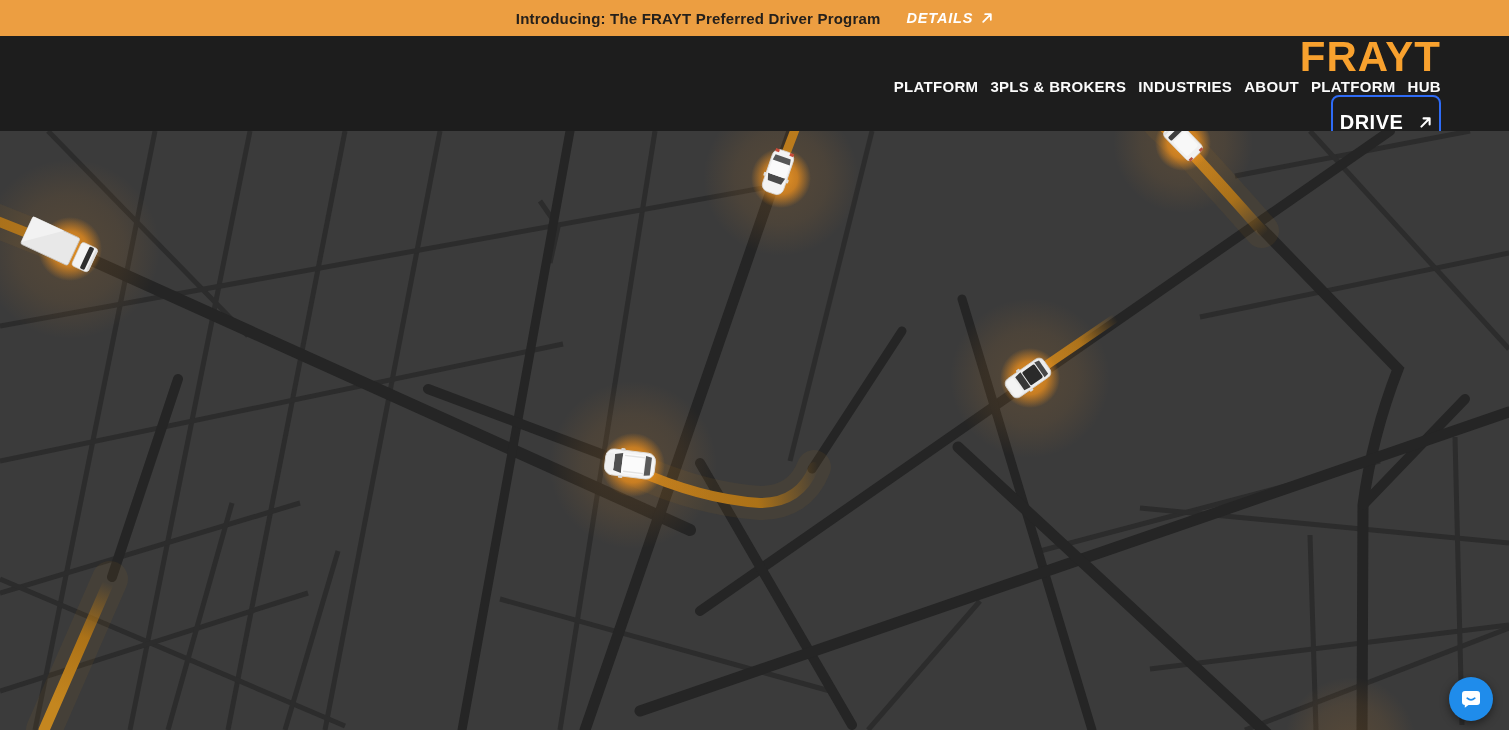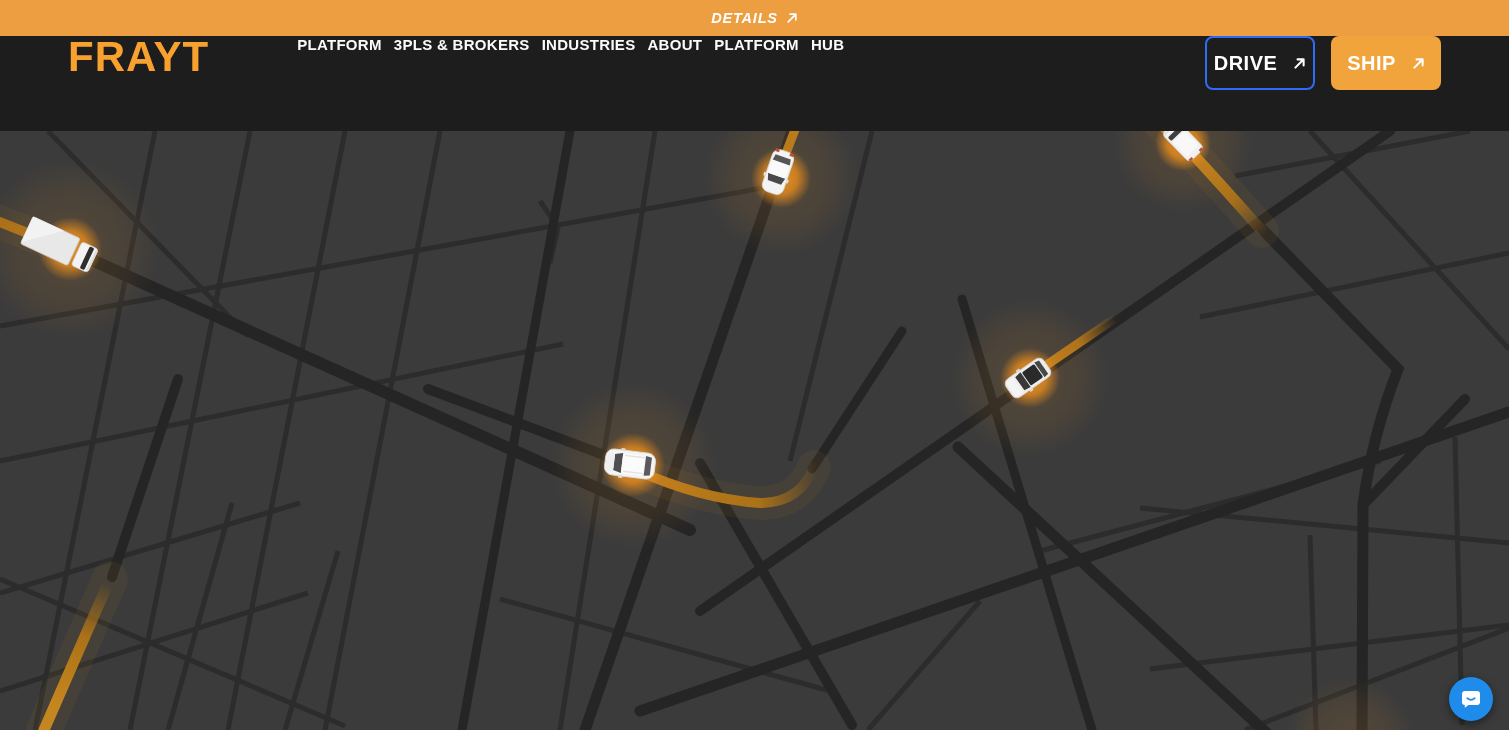--- a/index.html
+++ b/index.html
@@ -8,22 +8,22 @@
 
   
   .banner { height:36px; background:#EC9E41; display:flex; align-items:center;
             justify-content:center; gap:26px; }
   .banner-msg { color:#25201B; font-size:15px; font-weight:700; letter-spacing:.2px; }
   .banner-cta { display:flex; align-items:center; gap:8px; color:#FFFFFF;
                 font-size:14.5px; font-weight:800; letter-spacing:.8px; cursor:pointer;
                 text-decoration:none;font-style:italic; }
 
   
-  .nav { height:95px; background:#1D1D1D; display:flex; align-items:flex-start;
-         padding:0 68px; }
+  .nav { height:95px; background:#1D1D1D; display:flex; align-items:flex-end;
+         padding:0 68px;flex-direction:column; }
   .logo { color:#F8A12E; font-size:42px; font-weight:900; letter-spacing:1px;
           cursor:pointer; line-height:1; transform:scaleY(1.02); }
   .menu { display:flex; gap:12px; margin-left:88px; align-items:center; }
   .menu-item { color:#FBFBFB; font-size:15px; font-weight:700; letter-spacing:.3px;
                cursor:pointer; white-space:nowrap; }
   .actions { margin-left:auto; display:flex; gap:16px; align-items:center; }
   .btn { width:110px; height:54px; border-radius:8px; display:flex; align-items:center;
          justify-content:center; gap:16px; color:#fff; font-size:20px; font-weight:800;
          letter-spacing:.5px; cursor:pointer; font-family:inherit; }
   .btn-drive { background:transparent; border:2px solid #2E6BF6; }
@@ -37,20 +37,21 @@
   
   .chat { position:absolute; right:16px; bottom:9px; width:44px; height:44px;
           border-radius:50%; background:#1F8CEB; display:flex; align-items:center;
           justify-content:center; cursor:pointer; border:none;
           box-shadow:0 3px 10px rgba(0,0,0,.45); }
 </style>
 </head>
 <body>
 
 <div class="banner">
+  <span class="banner-msg">Introducing: The FRAYT Preferred Driver Program</span>
   <a class="banner-cta">
     <span>DETAILS</span>
     <svg width="12" height="12" viewBox="0 0 12 12">
       <path d="M2.2 9.8 L9.6 2.4 M4.2 2.2 H9.8 V7.8" fill="none" stroke="#FFFFFF" stroke-width="1.8" stroke-linecap="round" stroke-linejoin="round"></path>
     </svg>
   </a>
 </div>
 
 <div class="nav">
   <div class="logo">FRAYT</div>
@@ -60,26 +61,20 @@
     <span class="menu-item">3PLS &amp; BROKERS</span>
     <span class="menu-item">INDUSTRIES</span>
     <span class="menu-item">ABOUT</span>
     <span class="menu-item">PLATFORM</span>
     <span class="menu-item">HUB</span>
   </div>
 
   <div class="actions">
     <button class="btn btn-drive">
       <span>DRIVE</span>
-      <svg width="13" height="13" viewBox="0 0 12 12">
-        <path d="M2.2 9.8 L9.6 2.4 M4.2 2.2 H9.8 V7.8" fill="none" stroke="#FFFFFF" stroke-width="1.9" stroke-linecap="round" stroke-linejoin="round"></path>
-      </svg>
-    </button>
-    <button class="btn btn-ship">
-      <span>SHIP</span>
       <svg width="13" height="13" viewBox="0 0 12 12">
         <path d="M2.2 9.8 L9.6 2.4 M4.2 2.2 H9.8 V7.8" fill="none" stroke="#FFFFFF" stroke-width="1.9" stroke-linecap="round" stroke-linejoin="round"></path>
       </svg>
     </button>
   </div>
 </div>
 
 <div class="map">
 <svg class="mapsvg" width="1509" height="599" viewBox="0 0 1509 599">
   <defs>

